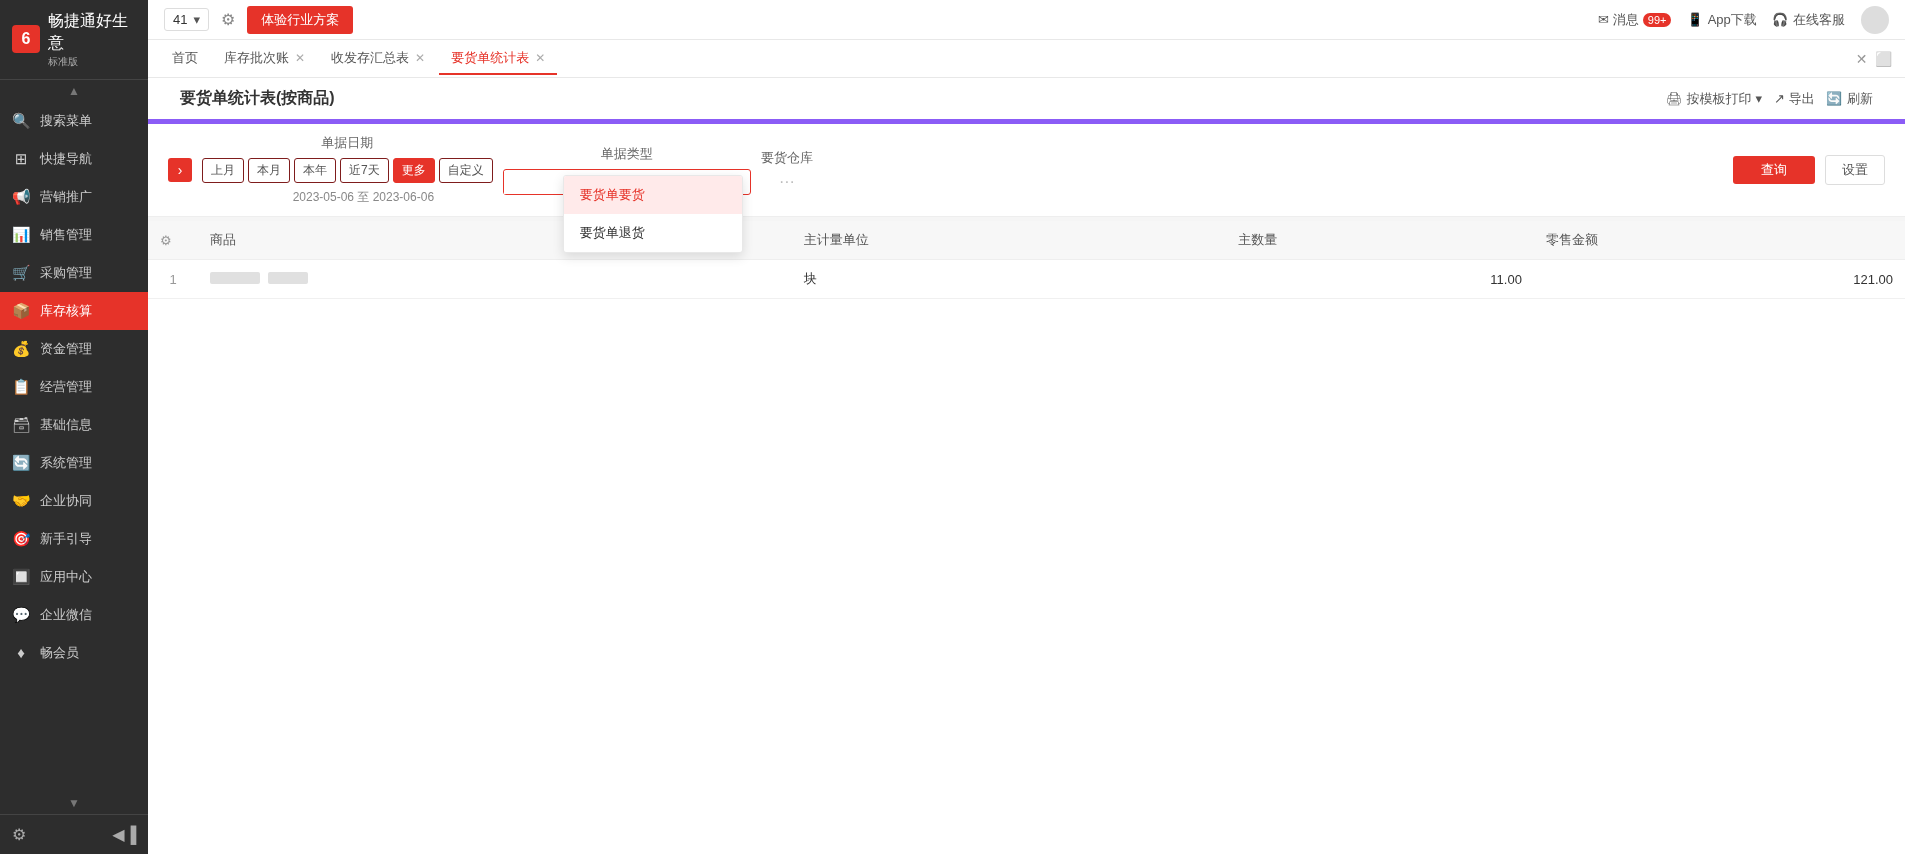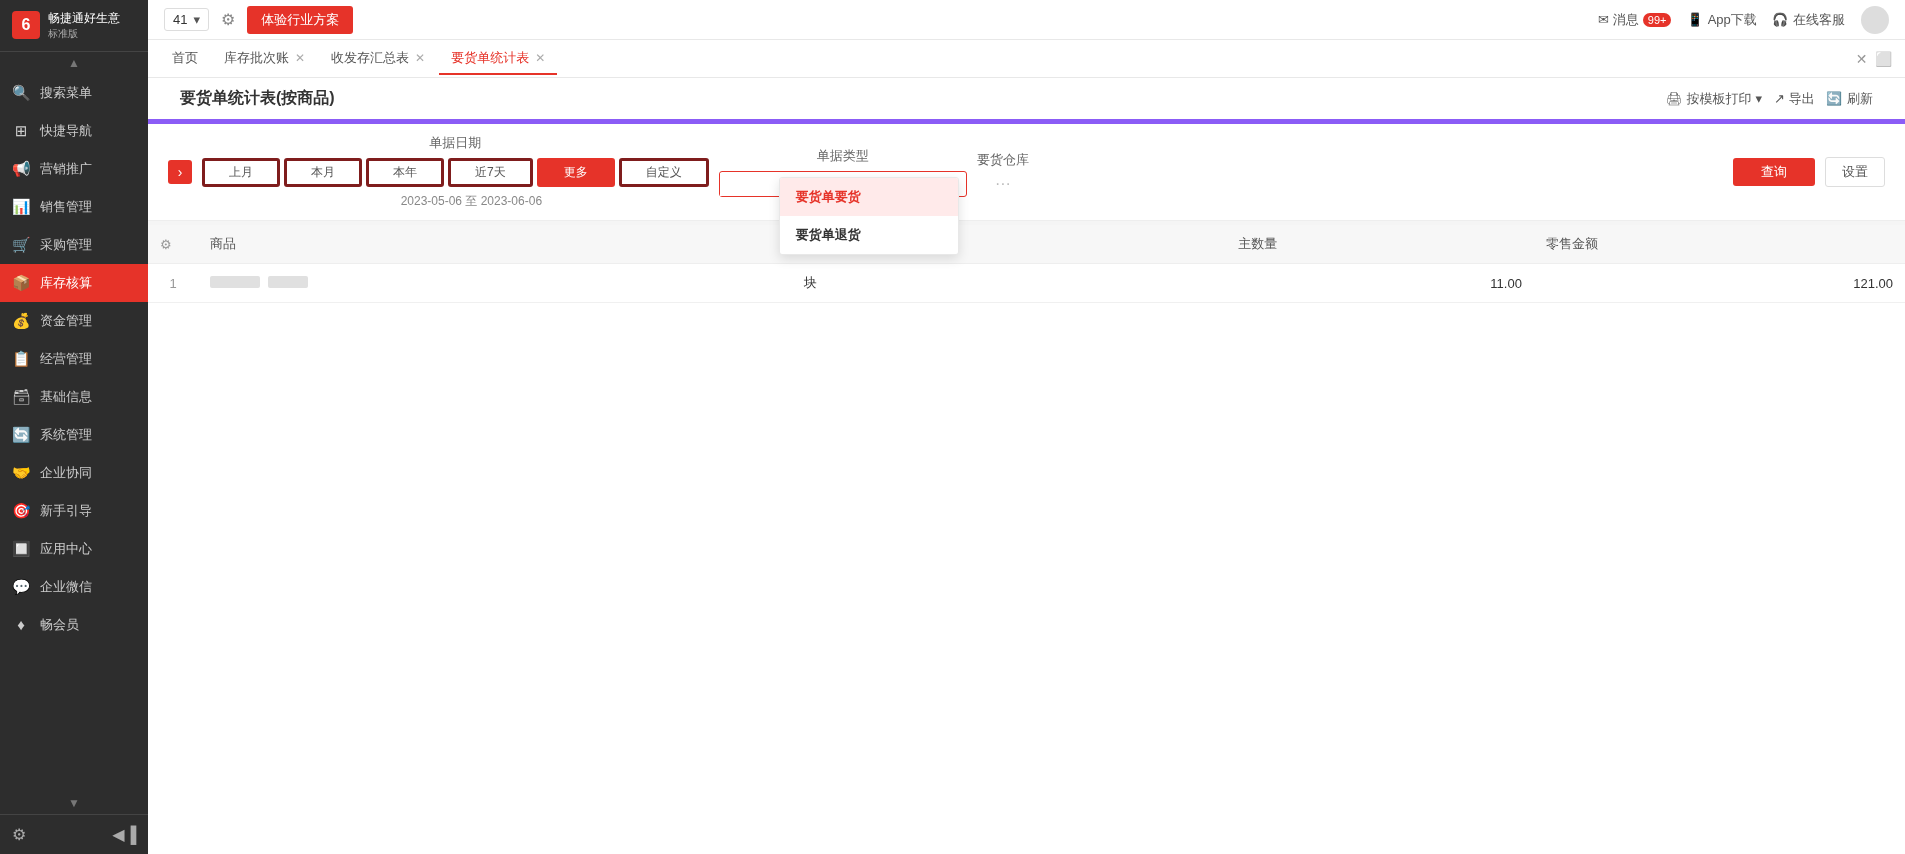--- a/index.html
+++ b/index.html
@@ -24,21 +24,21 @@
       color: #fff;
     }
     .sidebar-logo .logo-icon {
       width: 28px; height: 28px;
       background: #e63329;
       border-radius: 4px;
       display: flex; align-items: center; justify-content: center;
       color: white; font-size: 16px; font-weight: bold;
       margin-right: 8px; flex-shrink: 0;
     }
-    .sidebar-logo-text { font-size: 12px; line-height: 1.4; }
+    .sidebar-logo-text { font-size: 16px; line-height: 1.4; }
     .sidebar-logo-sub { font-size: 10px; color: #aaa; }
 
     .sidebar-search {
       display: flex; align-items: center;
       padding: 8px 12px;
       color: #bbb;
       cursor: pointer;
       font-size: 13px;
     }
     .sidebar-search .icon { margin-right: 8px; font-size: 14px; }
@@ -181,22 +181,22 @@
       background: #e63329; color: #fff;
       border-radius: 3px;
       display: flex; align-items: center; justify-content: center;
       cursor: pointer; font-size: 14px;
       flex-shrink: 0;
     }
     .filter-group { display: flex; align-items: center; gap: 6px; flex-direction: column; }
     .filter-label { color: #666; font-size: 13px; white-space: nowrap; }
     .date-btns { display: flex; gap: 4px; }
     .date-btn {
-      padding: 3px 24px; font-size: 12px;
-      border: 3px solid #7f1d1d; border-radius: 3px;
+      padding: 3px 8px; font-size: 12px;
+      border: 1px solid #7f1d1d; border-radius: 3px;
       cursor: pointer; color: #555;
       background: #fff;
     }
     .date-btn.more {
       background: #e63329; color: #fff; border-color: #e63329;
     }
     .date-range { font-size: 12px; color: #888; margin-left: 32px; }
     .filter-input-wrap {
       display: flex; align-items: center;
       border: 1px solid #e63329; border-radius: 3px;
@@ -226,21 +226,20 @@
       border-radius: 3px;
       box-shadow: 0 4px 12px rgba(0,0,0,0.12);
       min-width: 180px;
       overflow: hidden;
     }
     .dropdown-item {
       padding: 10px 16px;
       font-size: 13px;
       cursor: pointer;
       color: #333;
-      font-weight: bold;
     }
     .dropdown-item.selected { background: #ffeaea; color: #e63329; }
 
     .btn-query {
       background: #e63329; color: #fff;
       border: none; border-radius: 3px;
       padding: 5px 28px; font-size: 13px;
       cursor: pointer;
       margin-left: auto;
     }

